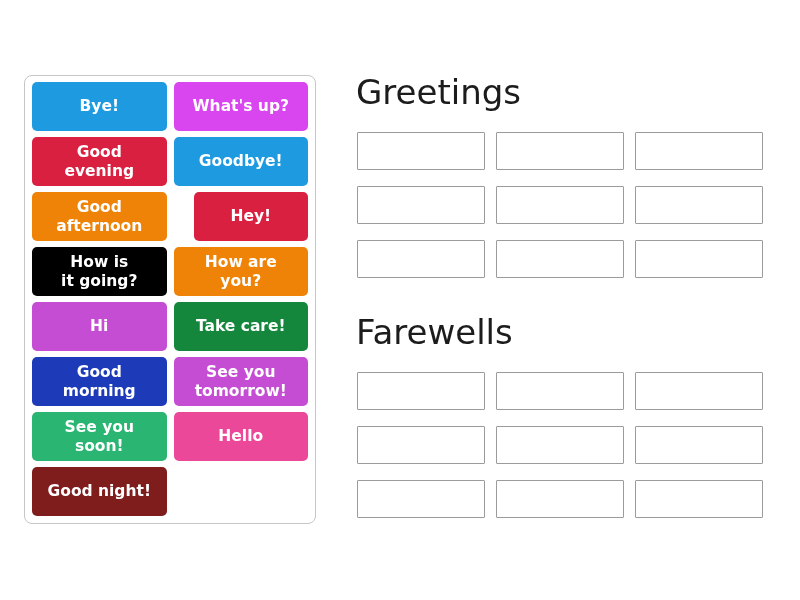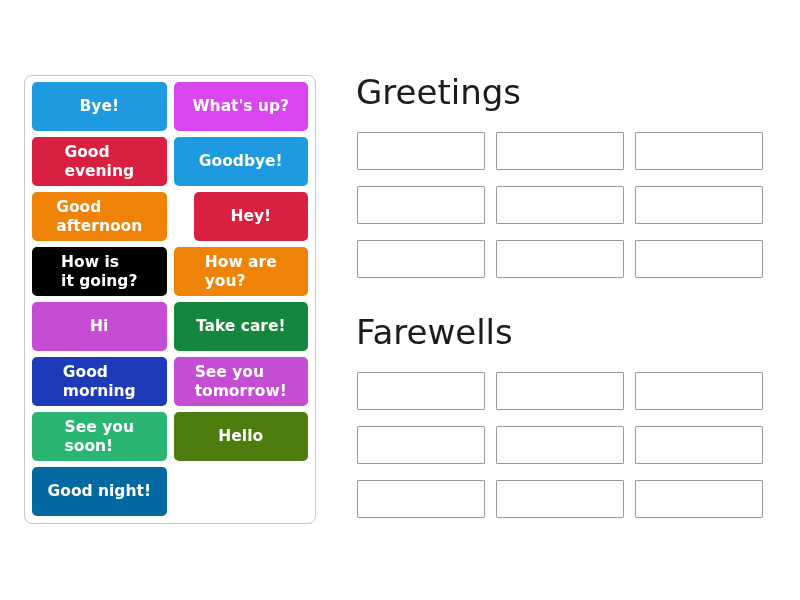--- a/index.html
+++ b/index.html
@@ -34,21 +34,21 @@
     grid-template-columns: 1fr 1fr;
     column-gap: 7px;
     row-gap: 6px;
   }
   .tile {
     height: 49px;
     border-radius: 5px;
     display: flex;
     align-items: center;
     justify-content: center;
-    text-align: left;
+    text-align: center;
     color: #ffffff;
     font-weight: bold;
     font-size: 15.5px;
     line-height: 19px;
     white-space: pre-line;
     cursor: grab;
     user-select: none;
   }
 
   
@@ -103,22 +103,22 @@
         <div class="tile" style="background: rgb(239, 131, 7);">How are
 you?</div>
         <div class="tile" style="background: rgb(196, 77, 211);">Hi</div>
         <div class="tile" style="background: rgb(21, 135, 60);">Take care!</div>
         <div class="tile" style="background: rgb(29, 59, 184);">Good
 morning</div>
         <div class="tile" style="background: rgb(196, 77, 211);">See you
 tomorrow!</div>
         <div class="tile" style="background: rgb(42, 181, 115);">See you
 soon!</div>
-        <div class="tile" style="background: #4d7c0f;">Hello</div>
-        <div class="tile" style="background: #0369a1;">Good night!</div>
+        <div class="tile" style="background: #ec4899;">Hello</div>
+        <div class="tile" style="background: #7f1d1d;">Good night!</div>
       </div>
   </div>
 
   <div class="group-section" id="group-greetings">
     <div class="group-title">Greetings</div>
     <div class="slot-grid">
         <div class="slot"></div>
         <div class="slot"></div>
         <div class="slot"></div>
         <div class="slot"></div>

